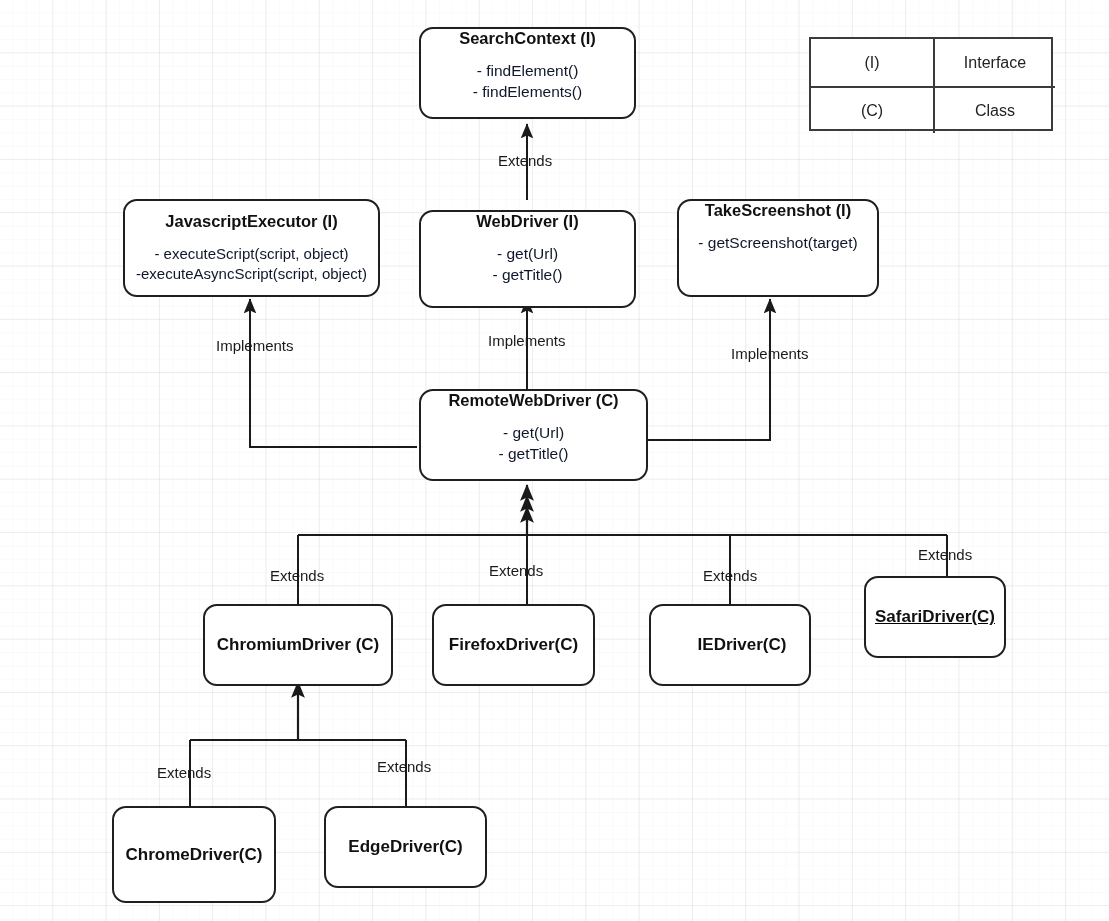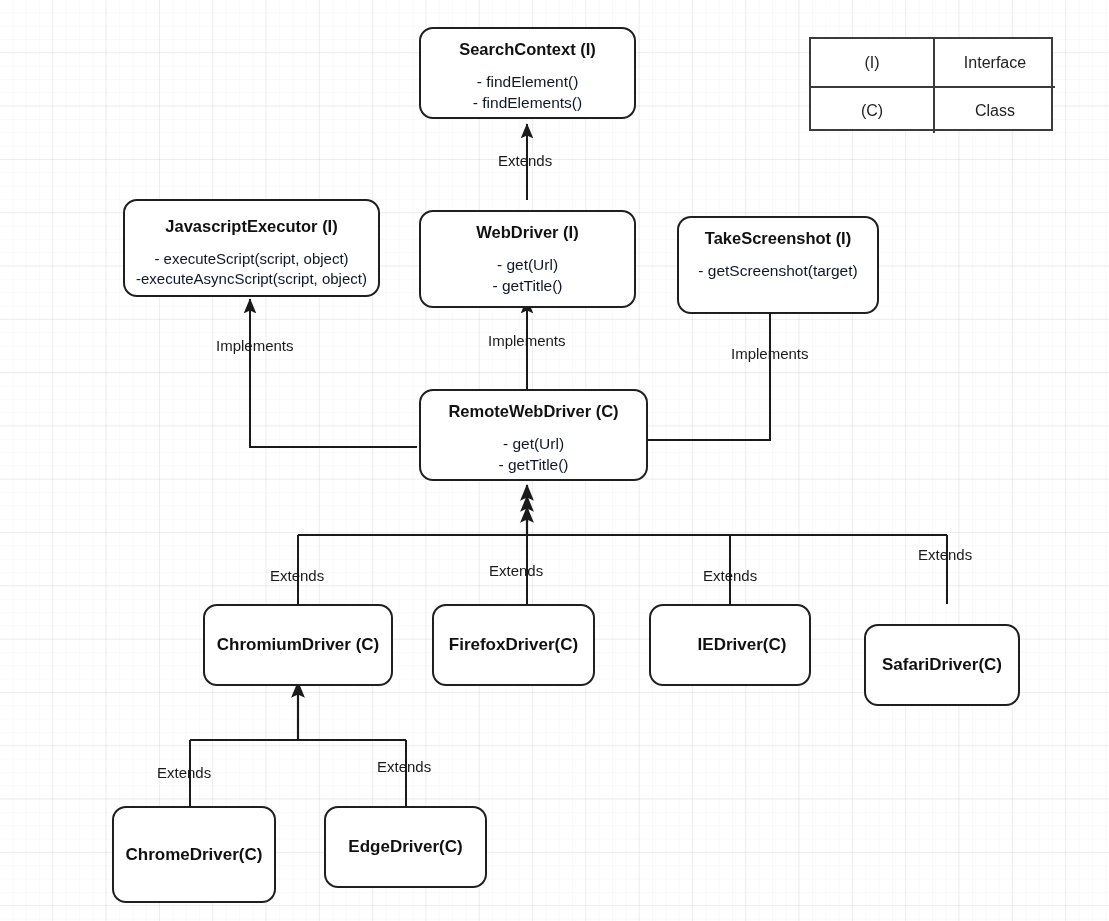--- a/index.html
+++ b/index.html
@@ -55,21 +55,21 @@
     width: 100%;
   }
   .node .n-methods {
     color: #0f172a;
     font-size: 15.5px;
     line-height: 1.35;
     text-align: center;
     width: 100%;
     white-space: nowrap;
   }
-  .node.with-body .n-title { padding-top: 11px; }
+  .node.with-body .n-title { }
   .node.with-body .n-methods { padding-top: 13px; }
   .node.title-only {
     justify-content: center;
   }
   .node.title-only .n-title { font-size: 17px; }
 
   .legend {
     position: absolute;
     box-sizing: border-box;
     border: 2.4px solid #3b3b3b;
@@ -159,21 +159,21 @@
     <div class="n-methods" style="white-space:pre-line; font-size:15px;">- executeScript(script, object)
 -executeAsyncScript(script, object)</div>
   </div>
 
   <div class="node with-body" style="left:419px; top:210px; width:217px; height:98px;">
     <div class="n-title">WebDriver (I)</div>
     <div class="n-methods" style="white-space:pre-line;">- get(Url)
 - getTitle()</div>
   </div>
 
-  <div class="node with-body" style="left:677px; top:216px; width:202px; height:98px;">
+  <div class="node with-body" style="left:677px; top:199px; width:202px; height:98px;">
     <div class="n-title">TakeScreenshot (I)</div>
     <div class="n-methods" style="white-space:pre-line;">- getScreenshot(target)</div>
   </div>
 
   <div class="node with-body" style="left:419px; top:389px; width:229px; height:92px;">
     <div class="n-title">RemoteWebDriver (C)</div>
     <div class="n-methods" style="white-space:pre-line;">- get(Url)
 - getTitle()</div>
   </div>
 
@@ -182,21 +182,21 @@
   </div>
 
   <div class="node title-only" style="left:432px; top:604px; width:163px; height:82px;">
     <div class="n-title">FirefoxDriver(C)</div>
   </div>
 
   <div class="node title-only" style="left:649px; top:604px; width:162px; height:82px;padding-left:24px;">
     <div class="n-title">IEDriver(C)</div>
   </div>
 
-  <div class="node title-only" style="left:864px; top:624px; width:156px; height:82px;">
+  <div class="node title-only" style="left:864px; top:576px; width:142px; height:82px;text-decoration:underline;">
     <div class="n-title">SafariDriver(C)</div>
   </div>
 
   <div class="node title-only" style="left:112px; top:806px; width:164px; height:97px;align-items:flex-end;">
     <div class="n-title">ChromeDriver(C)</div>
   </div>
 
   <div class="node title-only" style="left:324px; top:806px; width:163px; height:82px;">
     <div class="n-title">EdgeDriver(C)</div>
   </div>

